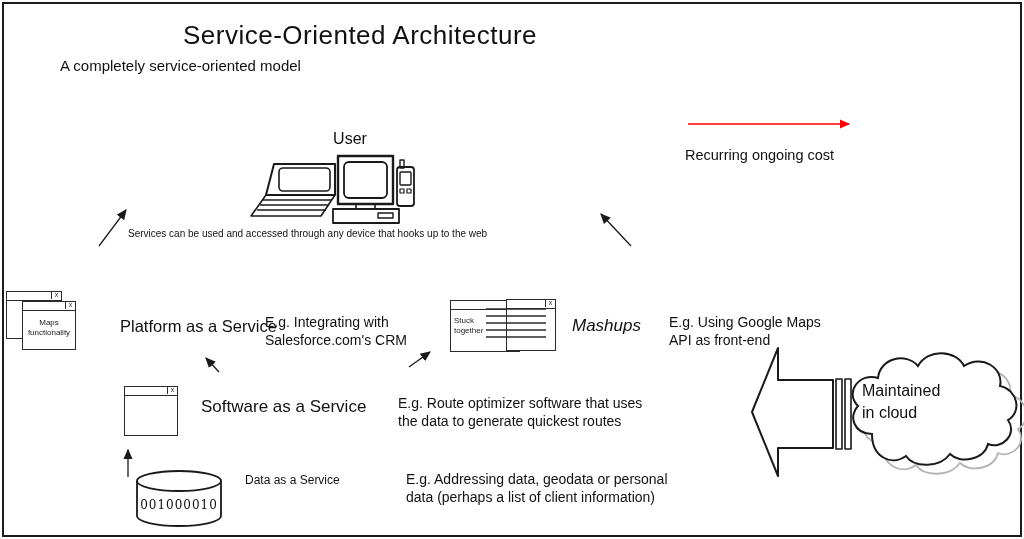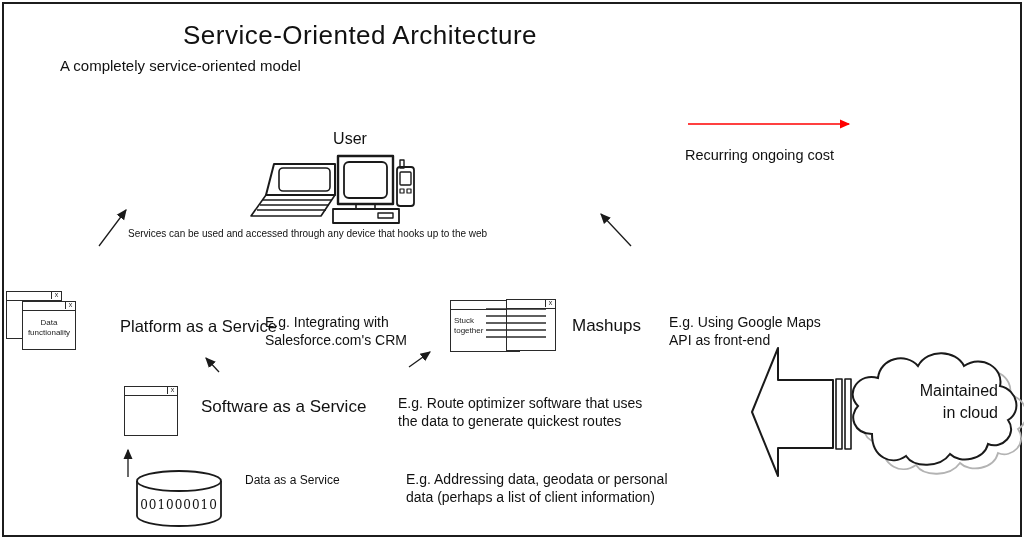--- a/index.html
+++ b/index.html
@@ -11,27 +11,27 @@
   .pre{white-space:pre-line;}
   .title{left:60px;top:20px;width:600px;text-align:center;font-size:26px;letter-spacing:0.5px;}
   .subtitle{left:60px;top:57px;width:600px;text-align:left;font-size:15px;}
   .user-label{left:300px;top:130px;width:100px;text-align:center;font-size:16px;}
   .caption{left:128px;top:228px;font-size:10px;}
   .cost-label{left:685px;top:131px;font-size:14.5px;margin-top:16px;}
   .svc-label{font-size:16.5px;}
   .svc-desc{font-size:14px;line-height:1.3;}
   .paas-label{left:88px;top:317px;margin-left:32px;}
   .paas-desc{left:265px;top:313px;}
-  .mash-label{left:572px;top:316px;font-size:17px;}
+  .mash-label{left:572px;top:316px;font-size:17px;font-style:italic;}
   .mash-desc{left:657px;top:313px;margin-left:12px;}
   .saas-label{left:201px;top:397px;font-size:17px;}
   .saas-desc{left:398px;top:394px;}
   .daas-label{left:245px;top:473px;font-size:12px;}
   .daas-desc{left:406px;top:470px;}
-  .cloud-label{left:862px;top:380px;width:136px;text-align:right;font-size:16px;line-height:1.35;}
+  .cloud-label{left:862px;top:380px;width:136px;text-align:left;font-size:16px;line-height:1.35;}
   .db-label{left:140px;top:498px;width:78px;text-align:center;font-size:12px;
             font-family:"DejaVu Serif",serif;letter-spacing:1px;}
   
   .win{position:absolute;background:#fff;border:1.5px solid #2a2a2a;box-sizing:border-box;}
   .win .tb{height:8px;border-bottom:1.5px solid #2a2a2a;position:relative;}
   .win .closebox{position:absolute;top:0;right:0;width:9px;height:6.5px;
                  border-left:1.5px solid #2a2a2a;font-size:7px;line-height:5px;
                  text-align:center;color:#2a2a2a;}
   .win .wtext{font-size:8px;line-height:1.2;white-space:pre-line;color:#222;}
   .paas-win-back{left:6px;top:291px;width:56px;height:48px;}
@@ -83,21 +83,21 @@
 
 <div class="win paas-win-back">
   <div class="tb">
     <div class="closebox">x</div>
   </div>
 </div>
 <div class="win paas-win-front">
   <div class="tb">
     <div class="closebox">x</div>
   </div>
-  <div class="wtext">Data
+  <div class="wtext">Maps
 functionality</div>
 </div>
 <div class="abs svc-label paas-label">Platform as a Service</div>
 <div class="abs svc-desc pre paas-desc">E.g. Integrating with
 Salesforce.com's CRM</div>
 
 <div class="win mash-win-left">
   <div class="tb">
     <div class="closebox">x</div>
   </div>

